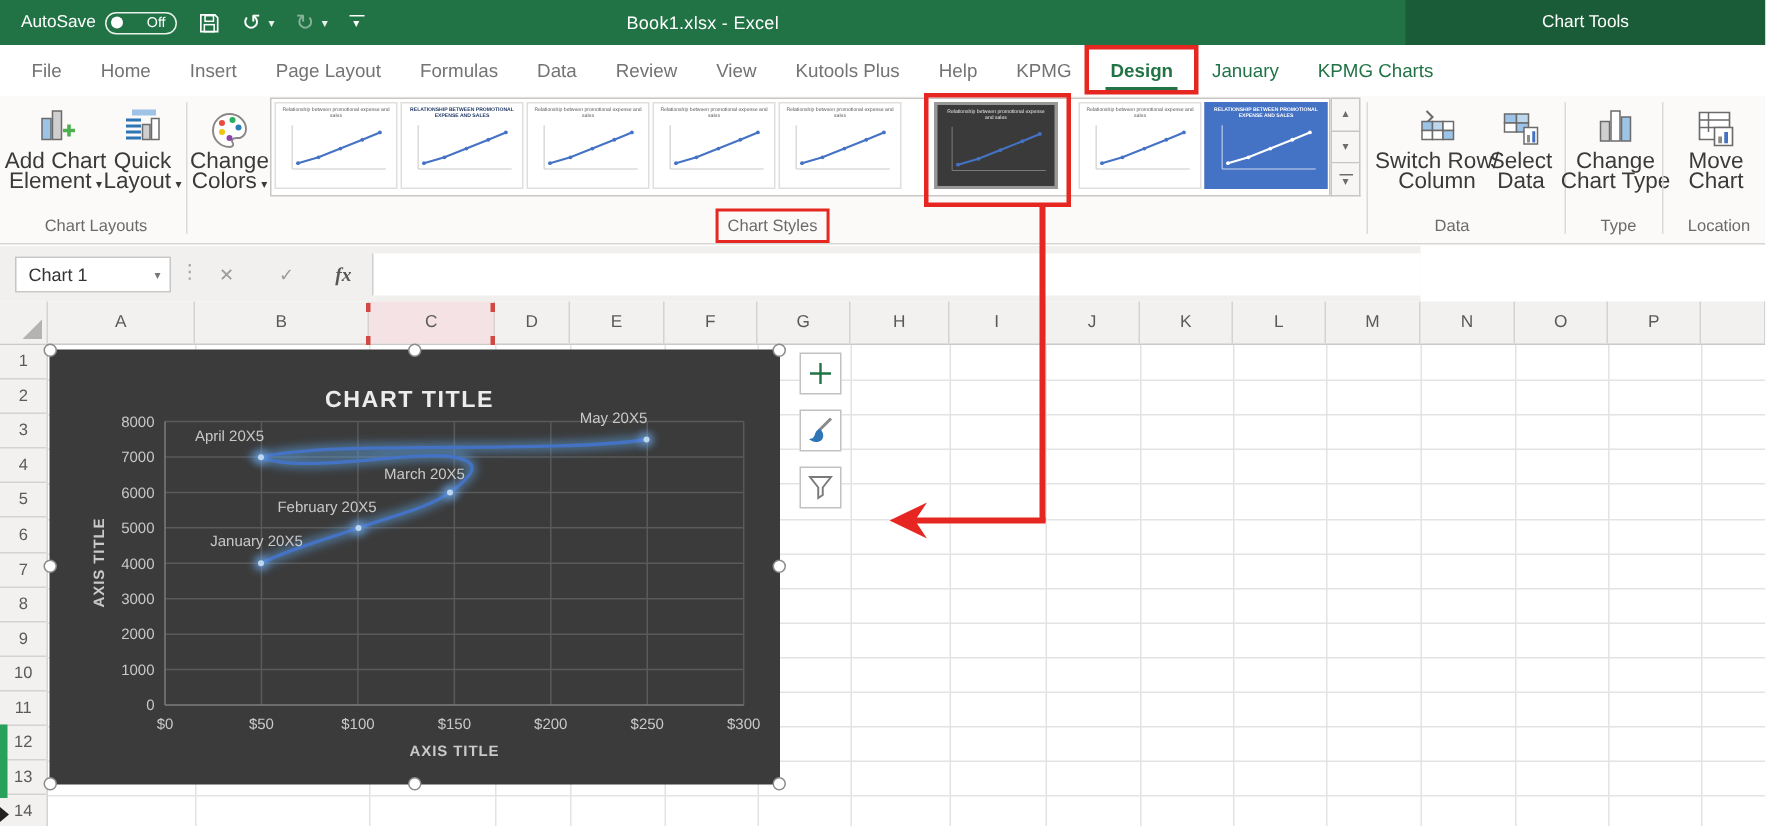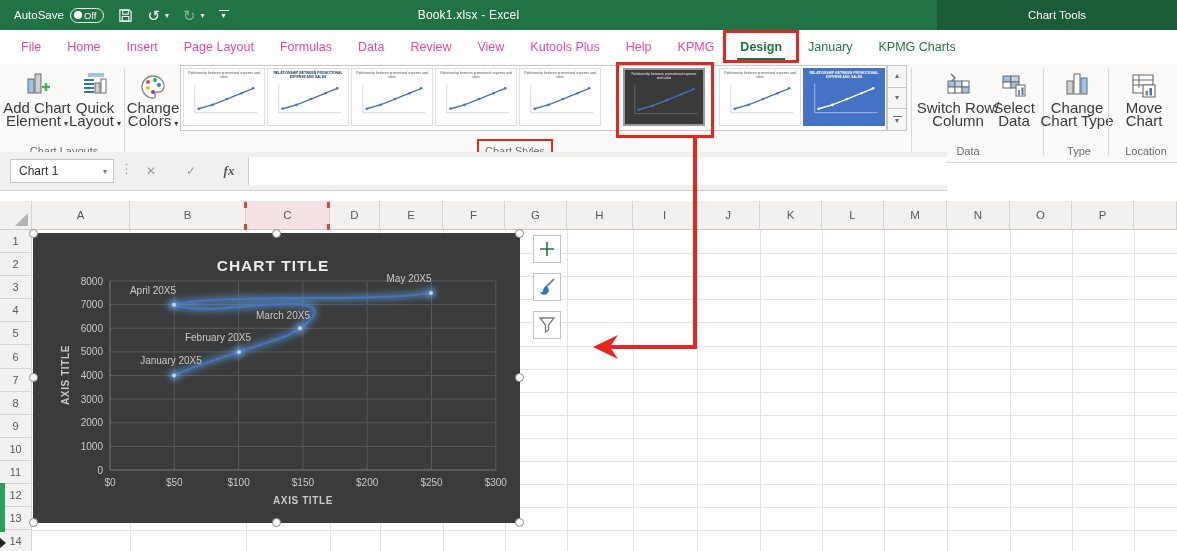--- a/index.html
+++ b/index.html
@@ -2,31 +2,31 @@
 <html><head>
 <meta charset="utf-8">
 <style>
   html,body{margin:0;padding:0;background:#fff;}
   .stage{position:relative;width:1177px;height:551px;overflow:hidden;background:#fff;
          font-family:"Liberation Sans",sans-serif;-webkit-font-smoothing:antialiased;}
   
   .titlebar{position:absolute;left:0;top:0;width:1177px;height:30px;background:#217346;display:flex;align-items:center;color:#fff;}
   .qat{display:flex;align-items:center;gap:14px;padding-left:14px;}
   .autosave{display:flex;align-items:center;gap:6px;font-size:11.5px;}
-  .pill{display:flex;align-items:center;gap:2px;border:1px solid #e8f1ea;border-radius:8px;padding:1px 7px 1px 3px;font-size:9.5px;}
+  .pill{display:flex;align-items:center;gap:16px;border:1px solid #e8f1ea;border-radius:8px;padding:1px 7px 1px 3px;font-size:9.5px;}
   .dot{width:8px;height:8px;border-radius:50%;background:#fff;}
   .qicon{font-size:15px;line-height:1;cursor:default;}
   .ricon{opacity:.45;}
   .qcaret{font-size:8px;opacity:.9;margin-left:-9px;}
   .qatmore{width:10px;border-top:1.5px solid #fff;font-size:8px;line-height:8px;text-align:center;padding-top:1px;}
   .doctitle{position:absolute;left:0;width:937px;text-align:center;font-size:12px;letter-spacing:.2px;}
   .ctxzone{position:absolute;right:0;top:0;width:240px;height:30px;background:#1a5c38;display:flex;align-items:center;justify-content:center;font-size:11.5px;}
   
   .tabrow{position:absolute;left:0;top:30px;width:1177px;height:34px;background:#fff;display:flex;align-items:stretch;padding-left:8px;box-sizing:border-box;}
-  .tab{position:relative;display:flex;align-items:center;padding:0 13px;font-size:12.5px;color:#ec4899;white-space:nowrap;cursor:default;}
+  .tab{position:relative;display:flex;align-items:center;padding:0 13px;font-size:12.5px;color:#737373;white-space:nowrap;cursor:default;}
   .tab.ctx{color:#217346;}
   .tab.act{color:#217346;font-weight:bold;}
   .tabu{position:absolute;left:10px;right:10px;bottom:3px;height:3px;background:#217346;}
   
   .ribbon{position:absolute;left:0;top:64px;width:1177px;height:98px;background:#fbfaf9;border-bottom:1px solid #d8d6d4;}
   .rsep{position:absolute;top:4px;height:88px;width:1px;background:#dcdad8;}
   .grplabel{position:absolute;top:81px;font-size:11px;color:#6b6a69;white-space:nowrap;transform:translateX(-50%);}
   .bigbtn{position:absolute;top:3px;width:58px;display:flex;flex-direction:column;align-items:center;cursor:default;}
   .bigbtn .bicon{height:34px;display:flex;align-items:flex-end;}
   .blab{font-size:15px;color:#3b3a39;line-height:13px;text-align:center;white-space:nowrap;}
@@ -49,21 +49,21 @@
   .th-blue .mini .max{stroke:#cdd9ef;}
   .th-blue .mini .ml{stroke:#fff;}
   .th-blue .mini .md{fill:#fff;}
   .thumb.sel{border:2px solid #9a9896;margin-left:20px;}
   .thumb.sel + .thumb{margin-left:12px;}
   .gscroll{position:absolute;left:887px;top:1px;width:20px;height:66px;display:flex;flex-direction:column;}
   .gsb{flex:1;border:1px solid #c8c6c4;border-top-width:0;background:#f7f6f5;display:flex;align-items:center;justify-content:center;font-size:8px;color:#6e6d6b;box-sizing:border-box;flex-direction:column;line-height:6px;}
   .gsb:first-child{border-top-width:1px;}
   .gsb .bar{width:9px;border-top:1.5px solid #6e6d6b;margin-bottom:1px;}
   
-  .fxbar{position:absolute;left:0;top:152px;width:947px;height:38px;background:#f1f0ef;border-bottom:1px solid #d0cecd;display:flex;align-items:center;}
+  .fxbar{position:absolute;left:0;top:164px;width:947px;height:38px;background:#f1f0ef;border-bottom:1px solid #d0cecd;display:flex;align-items:center;}
   .namebox{position:absolute;left:10px;top:7px;width:104px;height:24px;background:#fff;border:1px solid #c8c6c4;display:flex;align-items:center;font-size:12px;color:#333;padding-left:8px;box-sizing:border-box;}
   .nbcaret{position:absolute;right:6px;font-size:8px;color:#777;}
   .fxdots{position:absolute;left:120px;top:9px;color:#a5a3a1;font-size:13px;letter-spacing:0;}
   .fxbtn{position:absolute;top:7px;width:26px;height:24px;display:flex;align-items:center;justify-content:center;font-size:12px;color:#9d9b99;}
   .fxglyph{font-family:"Liberation Serif",serif;font-style:italic;font-weight:bold;color:#5a5856;font-size:13px;}
   .fxfield{position:absolute;left:248px;top:5px;right:0;height:28px;background:#fff;border-left:1px solid #d0cecd;}
   
   .sheet{position:absolute;left:0;top:201px;width:1177px;height:350px;background:#fff;}
   .colhdr{position:absolute;left:0;top:0;height:28px;display:flex;width:1177px;border-bottom:1px solid #cccac8;background:#f2f1f0;}
   .corner{width:32px;height:28px;border-right:1px solid #d5d3d1;position:relative;background:#f2f1f0;box-sizing:border-box;flex:none;}

